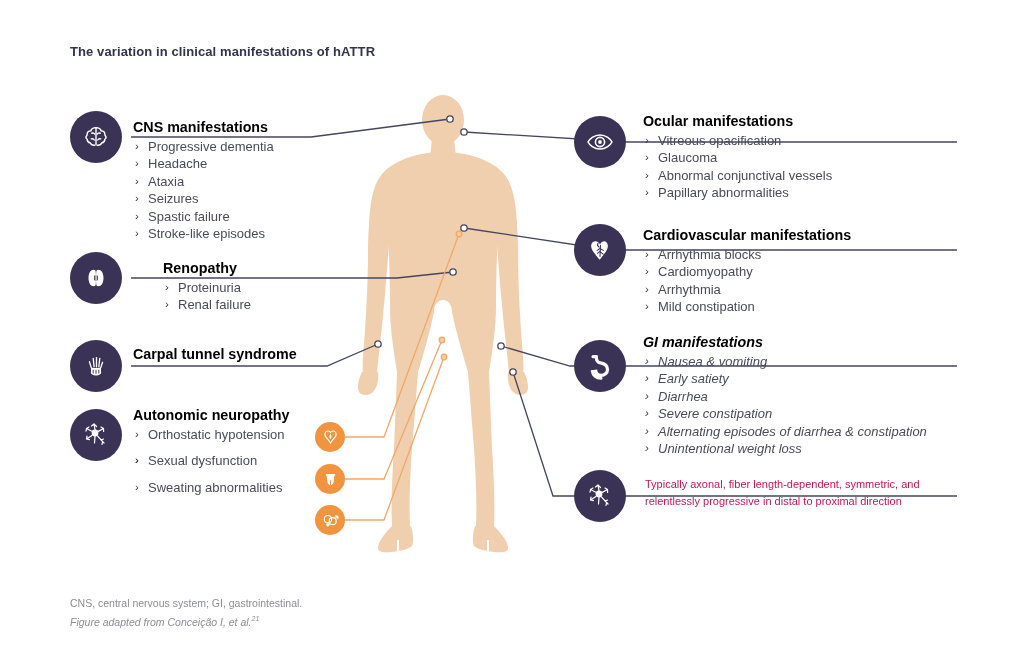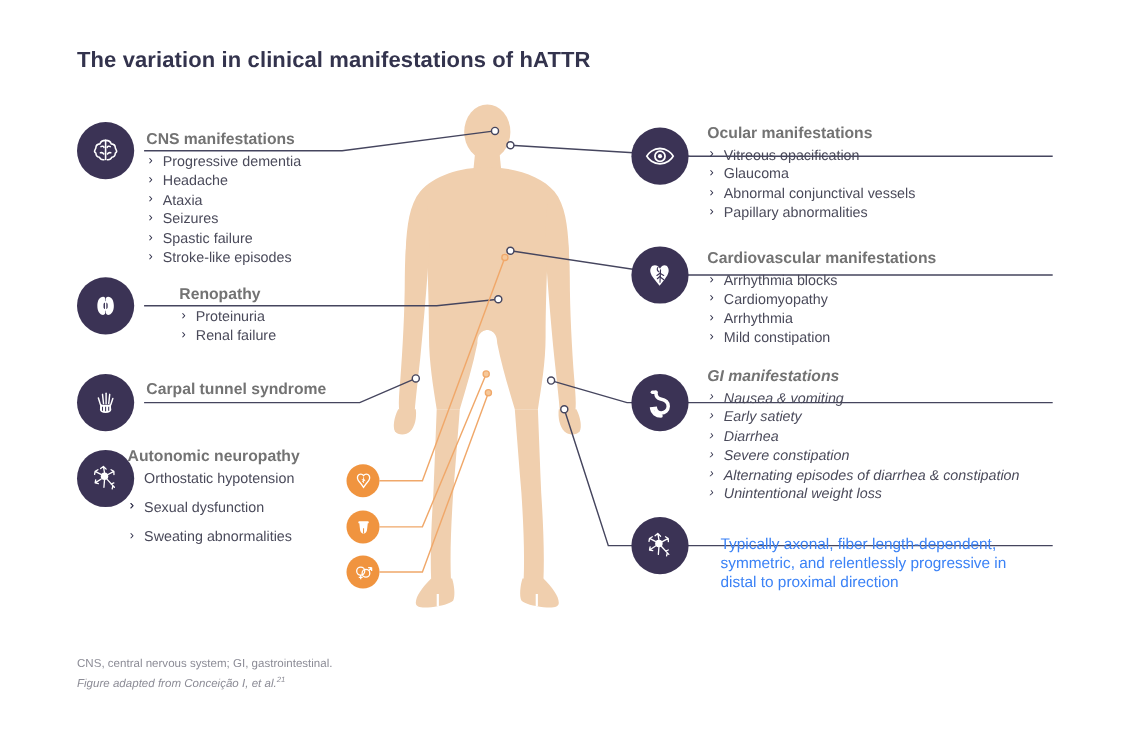--- a/index.html
+++ b/index.html
@@ -5,57 +5,57 @@
   html,body{margin:0;padding:0;}
   body{
     width:1024px;height:670px;background:#ffffff;
     font-family:"Liberation Sans", sans-serif;
     color:#3a3a4a;overflow:hidden;position:relative;
   }
   .page{position:relative;width:1024px;height:670px;}
 
   .title{
     position:absolute;left:70px;top:44px;
-    font-size:20px;font-weight:bold;color:#33334d;
+    font-size:13px;font-weight:bold;color:#33334d;
     letter-spacing:.1px;
   }
 
   
   .art{position:absolute;left:0;top:0;width:1024px;height:670px;}
 
   
   .icon-circle{
     position:absolute;width:52px;height:52px;border-radius:50%;
     background:#3b3355;display:flex;align-items:center;justify-content:center;
   }
   .icon-circle svg{display:block;}
   .icon-orange{
     position:absolute;width:30px;height:30px;border-radius:50%;
     background:#f0943f;display:flex;align-items:center;justify-content:center;
   }
 
   
   .block{position:absolute;}
   .heading{
-    font-size:14.3px;font-weight:bold;color:#737373;
+    font-size:14.3px;font-weight:bold;color:#000000;
     line-height:18px;white-space:nowrap;padding-bottom:2px;
   }
   .bullets{margin:0;padding:0;list-style:none;}
   .bullets li{
     font-size:13px;line-height:17.4px;color:#4a4a5a;
     position:relative;padding-left:15px;
   }
   .bullets li .chev{
     position:absolute;left:2px;top:0;color:#33334d;
     font-size:11.5px;line-height:17.4px;
   }
   .bullets.loose li{margin-bottom:9px;}
   .bullets.loose li:last-child{margin-bottom:0;}
   .desc{
-    font-size:14px;line-height:17.4px;color:#3b82f6;margin:12px;
+    font-size:11px;line-height:17.4px;color:#be185d;margin:2px;
   }
 
   .footnote{
     position:absolute;left:70px;top:596px;
     font-size:10.5px;line-height:15px;color:#8c8c96;
   }
   .footnote .ital{font-style:italic;}
   .footnote sup{font-size:7px;}
 </style>
 </head>
@@ -245,21 +245,21 @@
         <circle cx="15" cy="14" r="3.4" fill="#ffffff" stroke="none"></circle>
         <path d="M15 10.6 L14 5 M14 5 L11.5 7 M14 5 L16.5 7.5"></path>
         <path d="M11.8 12.2 L6.5 9.5 M6.5 9.5 L6 12.2 M6.5 9.5 L9 8"></path>
         <path d="M12 16.4 L6.5 20 M6.5 20 L9.4 20.6 M6.5 20 L7 17.2"></path>
         <path d="M18.2 12.4 L23.5 9.5 M23.5 9.5 L21 8 M23.5 9.5 L23.6 12.4"></path>
         <path d="M17.4 16.8 L24 24 M21 21 L23.5 20 M22.6 22.6 L22 25.4"></path>
         <path d="M15 17.4 L14.5 24"></path>
       </g>
     </svg>
   </div>
-  <div class="block" style="left:116px;top:406px;width:180px;">
+  <div class="block" style="left:133px;top:406px;width:180px;">
     <div class="heading">Autonomic neuropathy</div>
     <ul class="bullets loose">
       <li><span class="chev">›</span><span>Orthostatic hypotension</span></li>
       <li><span class="chev">›</span></li>
       <li><span class="chev">›</span><span>Sexual dysfunction</span></li>
       <li><span class="chev">›</span><span>Sweating abnormalities</span></li>
     </ul>
   </div>
 
   <div class="icon-orange" style="left:315px;top:422px;">

